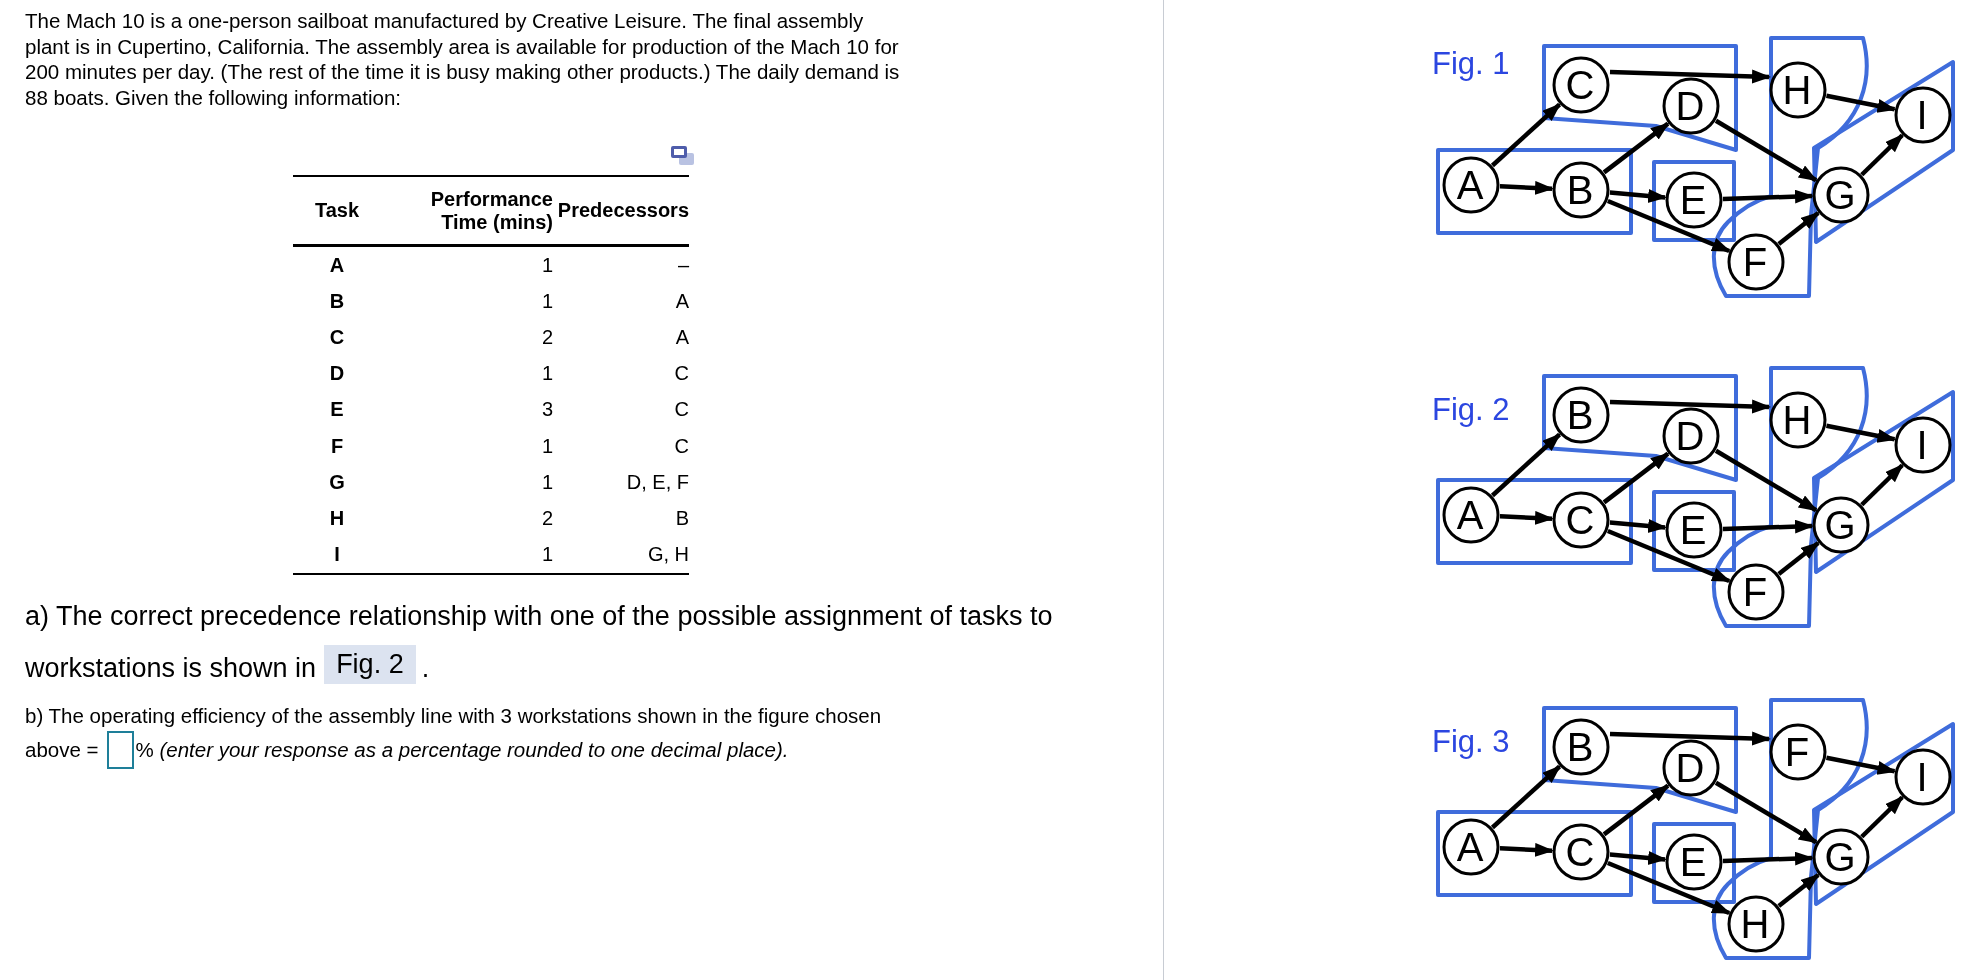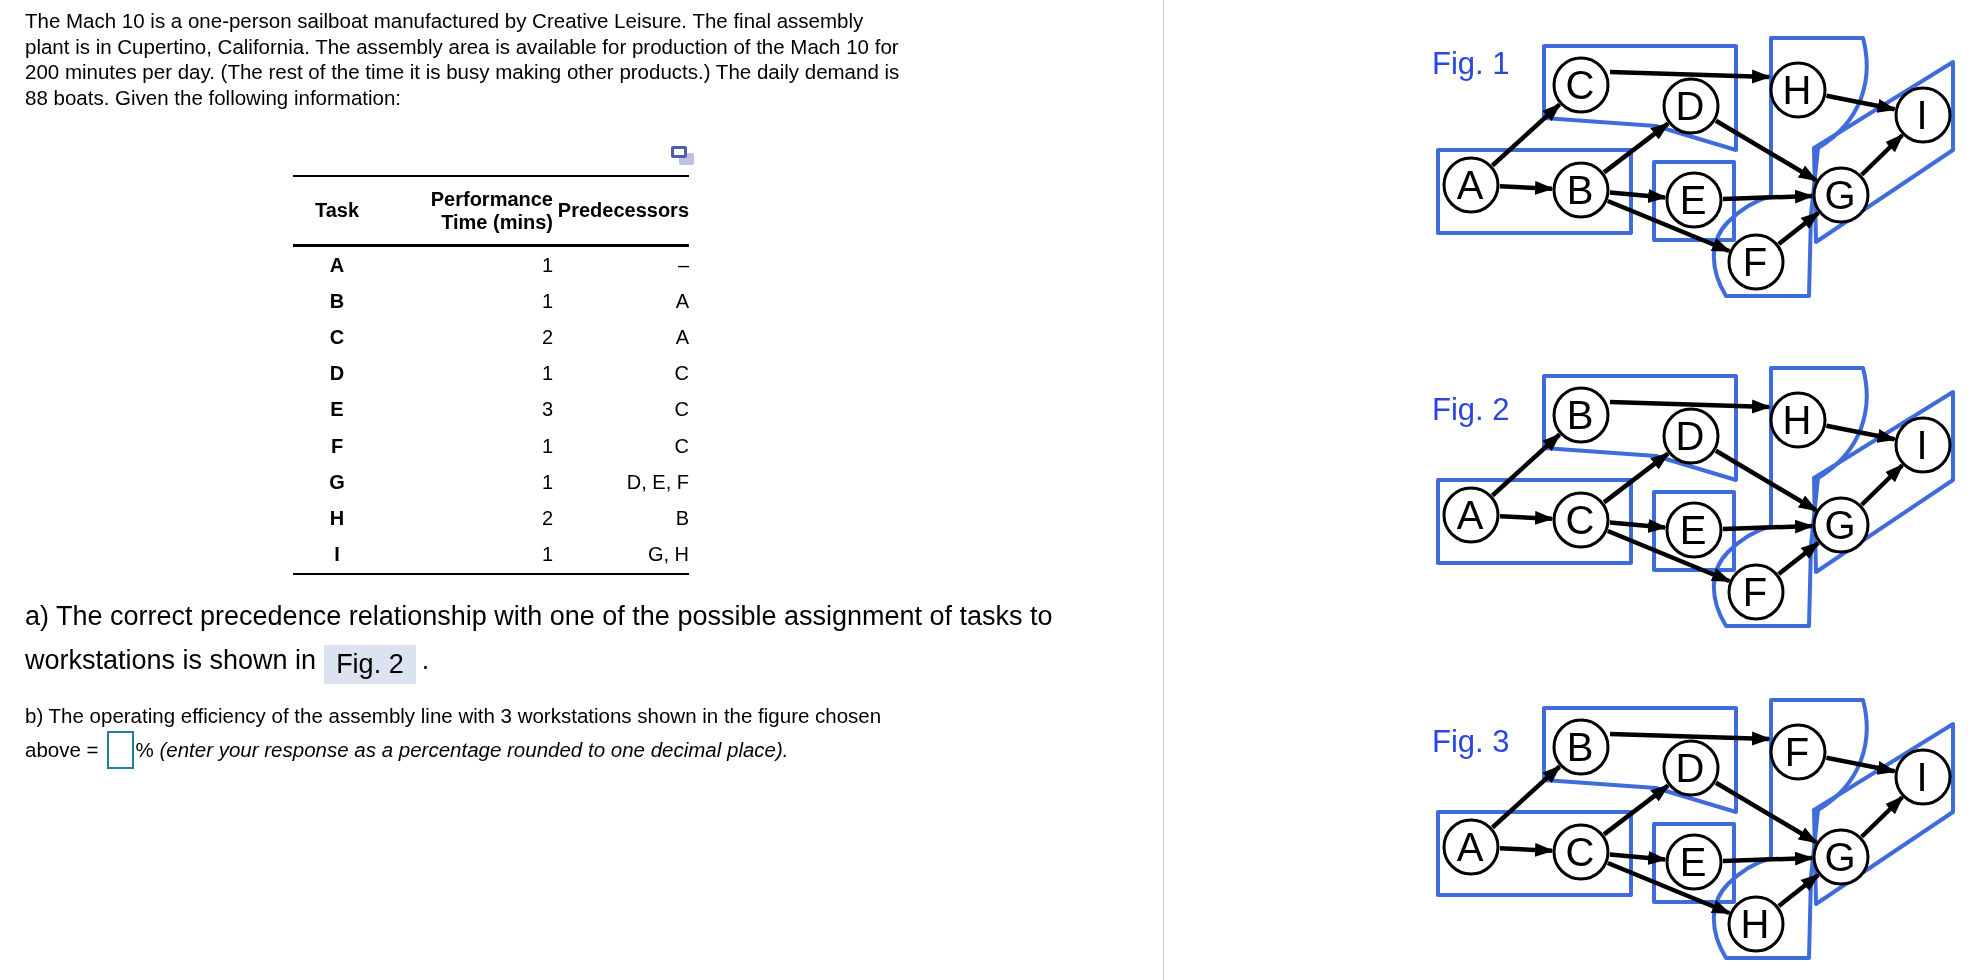--- a/index.html
+++ b/index.html
@@ -17,21 +17,21 @@
   .copy-icon .front{position:absolute;left:0;top:0;width:16px;height:12px;background:#fff;border:3px solid var(--icon-dark);border-radius:2px;}
   .task-table{position:absolute;left:293px;top:175px;width:396px;border-top:2px solid #000;border-bottom:2px solid #000;}
   .task-table .thead{display:flex;align-items:center;height:70px;border-bottom:3px solid #000;font-weight:bold;font-size:20px;}
   .col-task{width:88px;text-align:center;}
   .col-time{width:172px;text-align:right;line-height:23px;}
   .col-pred{width:136px;text-align:right;}
   .task-table .trow{display:flex;align-items:center;height:36.2px;font-size:20px;}
   .task-table .trow .col-task{font-weight:bold;}
   .part-a{position:absolute;left:25px;top:601px;font-size:27px;}
   .part-a .ln1{white-space:nowrap;}
-  .part-a .ln2{margin-top:13px;white-space:nowrap;display:flex;align-items:flex-start;}
+  .part-a .ln2{margin-top:13px;white-space:nowrap;display:flex;align-items:flex-end;}
   .answer-chip{display:inline-block;background:var(--chip-bg);padding:4px 12px;margin-left:8px;margin-right:6px;}
   .part-b{position:absolute;left:25px;top:704px;font-size:20.5px;}
   .part-b .ln1{white-space:nowrap;}
   .part-b .ln2{margin-top:2px;white-space:nowrap;display:flex;align-items:center;height:40px;}
   .answer-input{display:inline-block;width:27px;height:38px;border:2px solid var(--input-border);background:#fff;margin:0 2px 0 8px;}
   .italic{font-style:italic;}
   .divider{position:absolute;left:1163px;top:0;width:1px;height:980px;background:var(--divider);}
   .right-pane{position:absolute;left:1164px;top:0;width:824px;height:980px;}
   .fig{position:absolute;left:262px;width:552px;height:312px;}
   .fig-1{top:0px;} .fig-2{top:330px;} .fig-3{top:662px;}

